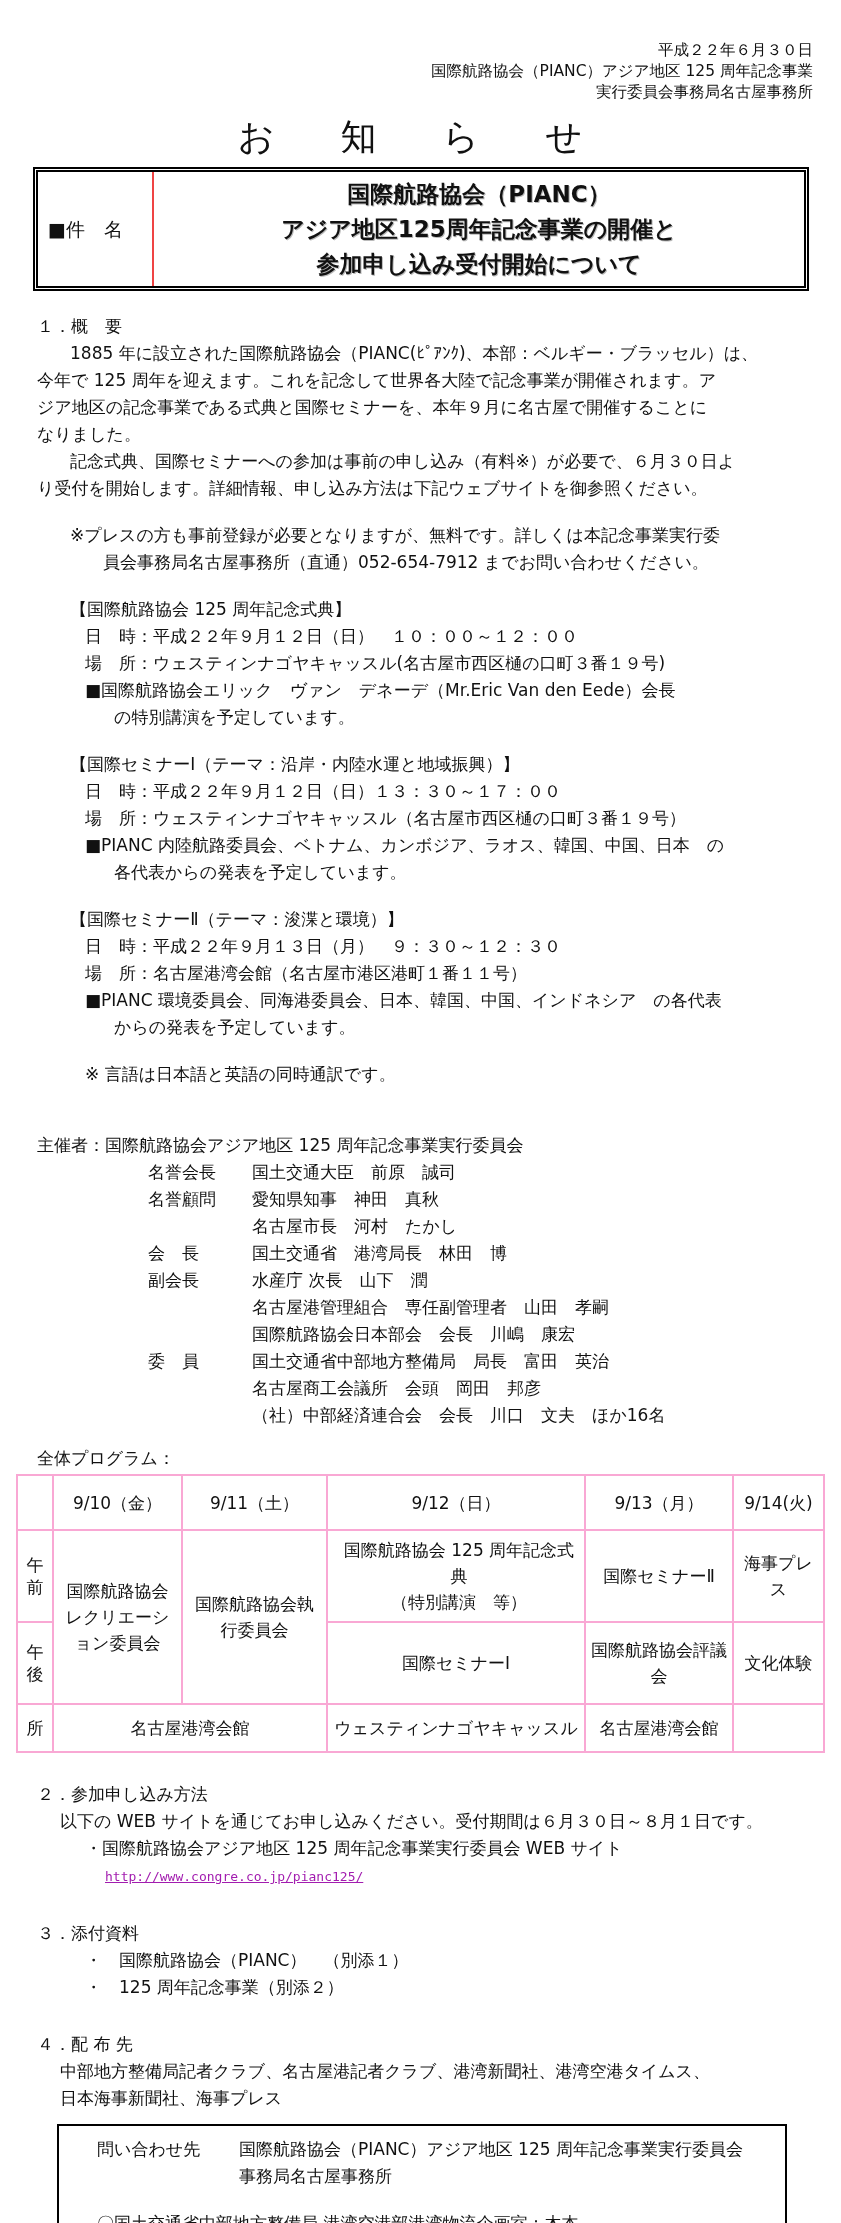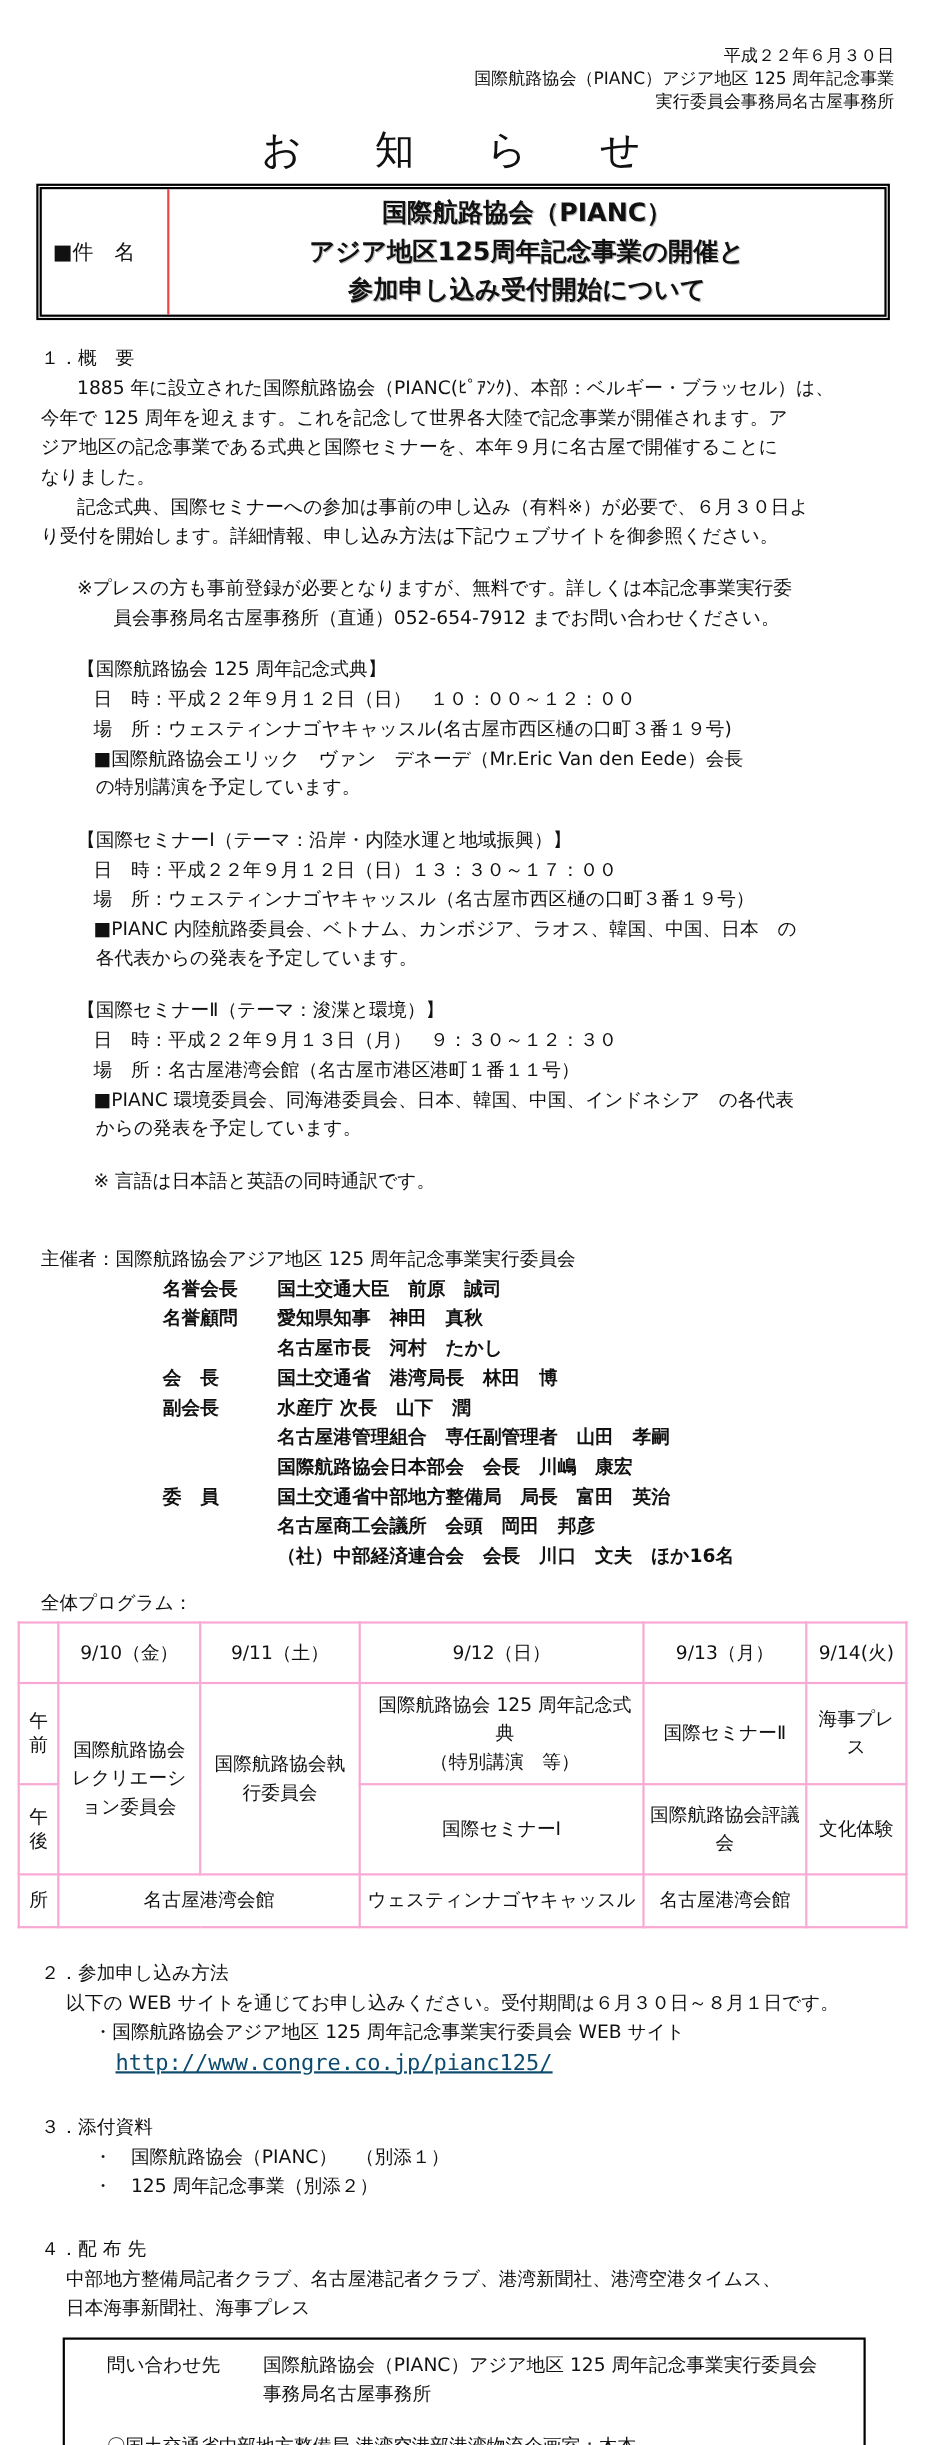--- a/index.html
+++ b/index.html
@@ -55,25 +55,25 @@
   
   .sec-h { margin-top: 22px; }
   .ind1 { padding-left: 33px; }
   .ind2 { padding-left: 66px; }
   .m23 { margin-left: 23px; }
   .m48 { margin-left: 48px; }
   .m68 { margin-left: 68px; }
   .gap { margin-top: 20px; }
   .block { margin-left: 33px; margin-top: 20px; }
   .block .l2 { margin-left: 15px; }
-  .block .l3 { margin-left: 17px; font-family: Liberation Mono, monospace; }
+  .block .l3 { margin-left: 44px; }
   .lang-note { margin-top: 20px; margin-left: 48px; }
   
   .org { margin-top: 44px; }
-  .org-row { display: flex; font-weight: bold; }
+  .org-row { display: flex; }
   .org-role { width: 104px; margin-left: 111px; flex: none; }
   
   .prog-label { margin-top: 16px; }
   table.prog {
     border-collapse: collapse;
     table-layout: fixed;
     width: 807px;
     margin-left: -21px;
     margin-top: 2px;
   }
@@ -87,24 +87,24 @@
     word-break: break-all;
   }
   .prog tr.hrow { height: 55px; }
   .prog tr.amrow { height: 92px; }
   .prog tr.pmrow { height: 82px; }
   .prog tr.plrow { height: 42px; }
   .prog .vlab { padding: 12px 1px; line-height: 22px; }
   .prog .cell-left { text-align: center; padding-left: 10px; }
   
   a.url {
-    color: #0c4a6e;
+    color: #a21caf;
     text-decoration: underline;
     font-family: "DejaVu Sans Mono", monospace;
-    font-size: 20px;
+    font-size: 13px;
   }
   
   .apply { margin-top: 28px; }
   .attach { margin-top: 30px; }
   .dist { margin-top: 30px; }
   
   .contact {
     border: 2px solid #000;
     margin: 12px 26px 0 20px;
     padding: 10px 18px 14px 38px;

